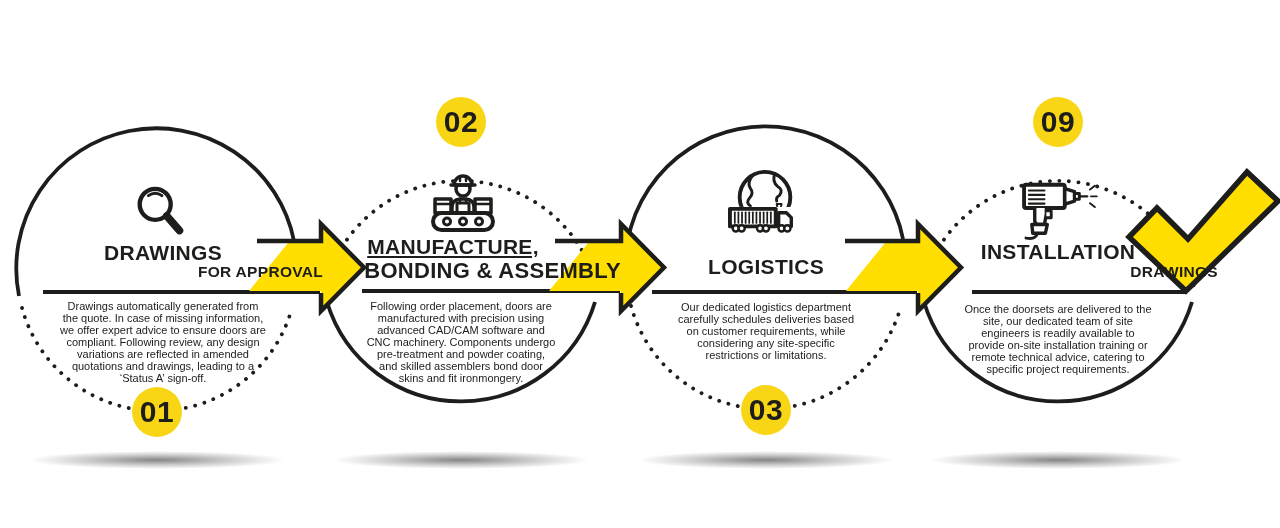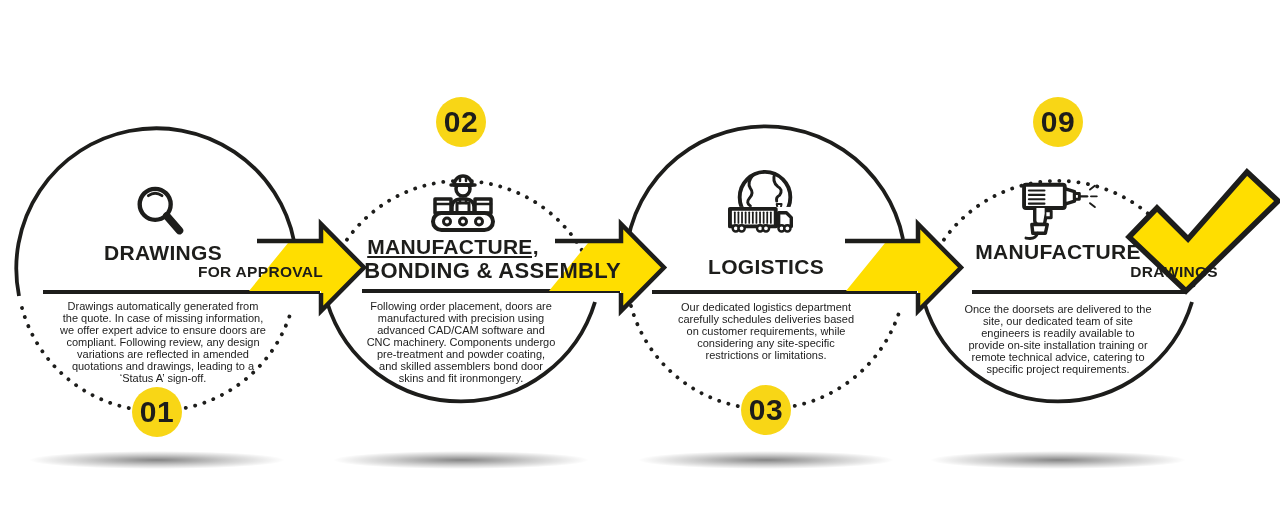--- a/index.html
+++ b/index.html
@@ -193,21 +193,21 @@
       <g class="st" stroke-width="2">
         <line x1="74" y1="14" x2="79" y2="10"></line>
         <line x1="75" y1="21" x2="81" y2="21"></line>
         <line x1="74" y1="28" x2="79" y2="32"></line>
       </g>
       <path class="stw" d="M17,33 V46 Q17,50 21,50 H27 L29,39 V33" stroke-width="3.5"></path>
       <path class="stw" d="M29,36 h5 v7 h-5" stroke-width="3"></path>
       <path class="stw" d="M14,50 L30,50 L28,59 L15,59 Z" stroke-width="3.5"></path>
       <path class="st" d="M20,59 Q18,66 8,64" stroke-width="3"></path>
     </svg>
-    <div class="abs t1" style="left:1058px;top:241px;">MANUFACTURE</div>
+    <div class="abs t1" style="left:1058px;top:241px;">INSTALLATION</div>
     <div class="abs t2" style="left:1058px;top:264px;">DRAWINGS</div>
     <div class="abs desc" style="left:1058px;top:303px;">Once the doorsets are delivered to the
 site, our dedicated team of site
 engineers is readily available to
 provide on-site installation training or
 remote technical advice, catering to
 specific project requirements.</div>
     <div class="abs badge" style="left:1058px;top:122px;">09</div>
   </div>
 

